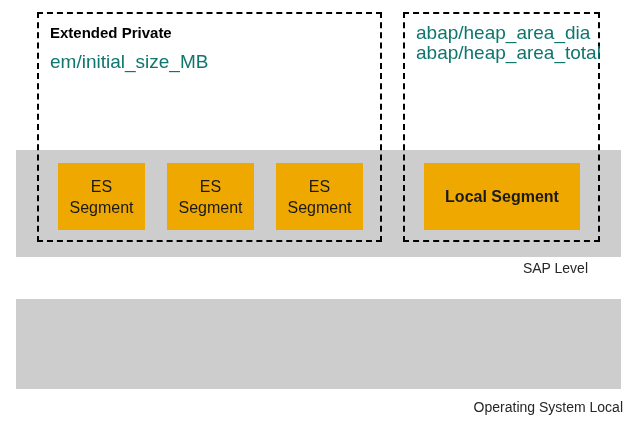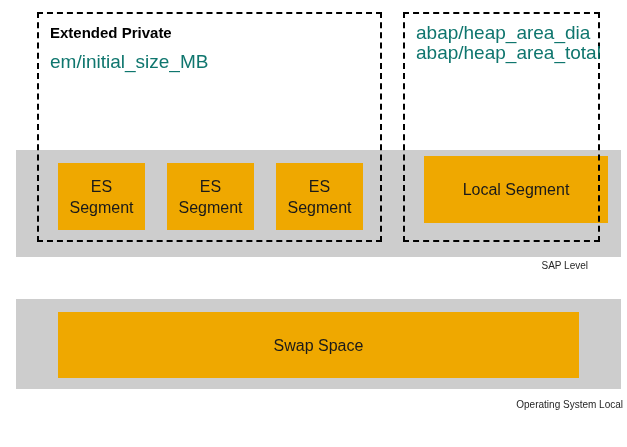--- a/index.html
+++ b/index.html
@@ -36,21 +36,21 @@
     justify-content: center;
     text-align: center;
     font-size: 16px;
     line-height: 21px;
     white-space: pre-line;
     color: #1a1a1a;
   }
   .obox.es-1 { left: 58px;  top: 163px; width: 87px;  height: 67px; }
   .obox.es-2 { left: 167px; top: 163px; width: 87px;  height: 67px; }
   .obox.es-3 { left: 276px; top: 163px; width: 87px;  height: 67px; }
-  .obox.local { left: 424px; top: 156px; width: 184px; height: 67px; }
+  .obox.local { left: 424px; top: 163px; width: 156px; height: 67px; font-weight: bold; }
   .obox.swap { left: 58px;  top: 312px; width: 521px; height: 66px; }
   .dashed {
     position: absolute;
     box-sizing: border-box;
     border: 2px dashed var(--border-black, #000000);
     background: transparent;
     padding: 9px 11px;
   }
   .dashed.ext  { left: 37px;  top: 12px; width: 345px; height: 230px; }
   .dashed.priv { left: 403px; top: 12px; width: 197px; height: 230px; }
@@ -61,21 +61,21 @@
     margin-bottom: 10px;
     color: #000000;
   }
   .param {
     font-size: 19px;
     line-height: 20px;
     color: #0f766e;
   }
   .level-label {
     position: absolute;
-    font-size: 10px;
+    font-size: 14px;
     color: #262626;
     white-space: nowrap;
   }
   .level-label.sap { top: 260px; right: 39px; }
   .level-label.os  { top: 399px; right: 4px; }
 </style>
 </head>
 <body>
 
 <div class="canvas">
@@ -83,21 +83,20 @@
   <div class="band sap"></div>
   <div class="band os"></div>
 
   <div class="obox es-1">ES
 Segment</div>
   <div class="obox es-2">ES
 Segment</div>
   <div class="obox es-3">ES
 Segment</div>
   <div class="obox local">Local Segment</div>
-  <div class="obox swap">Swap Space</div>
 
   <div class="dashed ext">
     <div class="box-title">Extended Private</div>
     <div class="param">em/initial_size_MB</div>
   </div>
 
   <div class="dashed priv">
     <div class="param">abap/heap_area_dia</div>
     <div class="param">abap/heap_area_total</div>
   </div>

